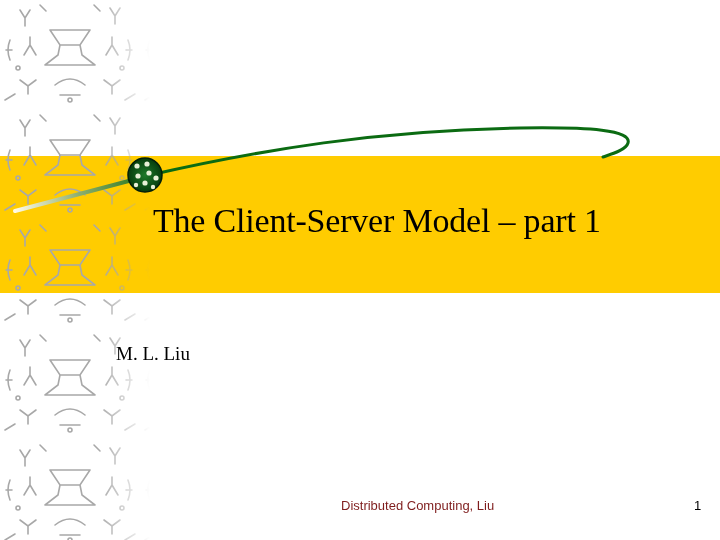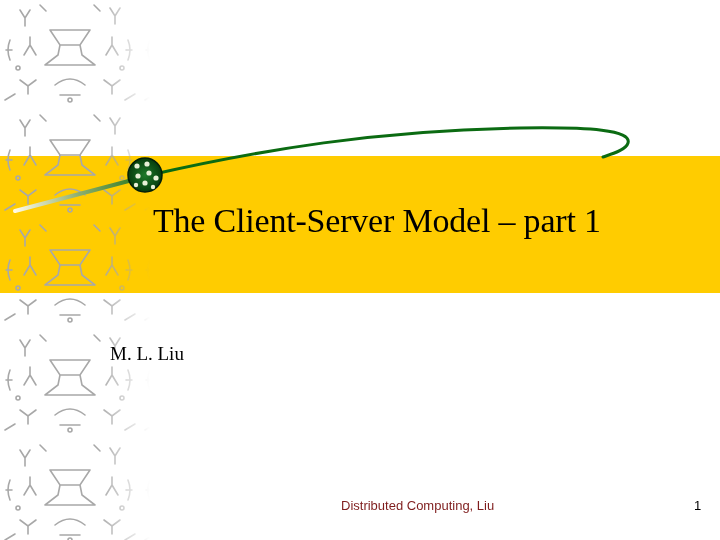--- a/index.html
+++ b/index.html
@@ -1,21 +1,21 @@
 <!DOCTYPE html>
 <html><head>
 <meta charset="utf-8">
 <style>
   html, body { margin:0; padding:0; }
   body { width:720px; height:540px; position:relative; overflow:hidden; background:#ffffff; font-family:"Liberation Serif", serif; }
   .pattern { position:absolute; left:0; top:0; width:150px; height:540px; }
   .band { position:absolute; left:0; top:156px; width:720px; height:137px; }
   .band-fill { position:absolute; left:0; top:0; width:100%; height:100%; }
   .title { position:absolute; left:153px; top:202px; font-family:"Liberation Serif", serif; font-weight:normal; font-size:34px; color:#000; white-space:nowrap; letter-spacing:-0.2px; }
-  .author { position:absolute; left:110px; top:343px; font-family:"Liberation Serif", serif; font-size:19px; color:#000; }
+  .author { position:absolute; left:116px; top:343px; font-family:"Liberation Serif", serif; font-size:19px; color:#000; }
   .footer-text { position:absolute; left:341px; top:498px; font-family:"Liberation Sans", sans-serif; font-size:13px; color:#7f1d1d; }
   .page-num { position:absolute; left:694px; top:498px; font-family:"Liberation Sans", sans-serif; font-size:13px; color:#000; }
   svg { display:block; }
   .decor { position:absolute; left:0; top:0; width:720px; height:540px; pointer-events:none; }
 </style>
 </head>
 <body>
 
 <div class="band">
   <div class="band-fill" style="background:#FFCC00;"></div>

